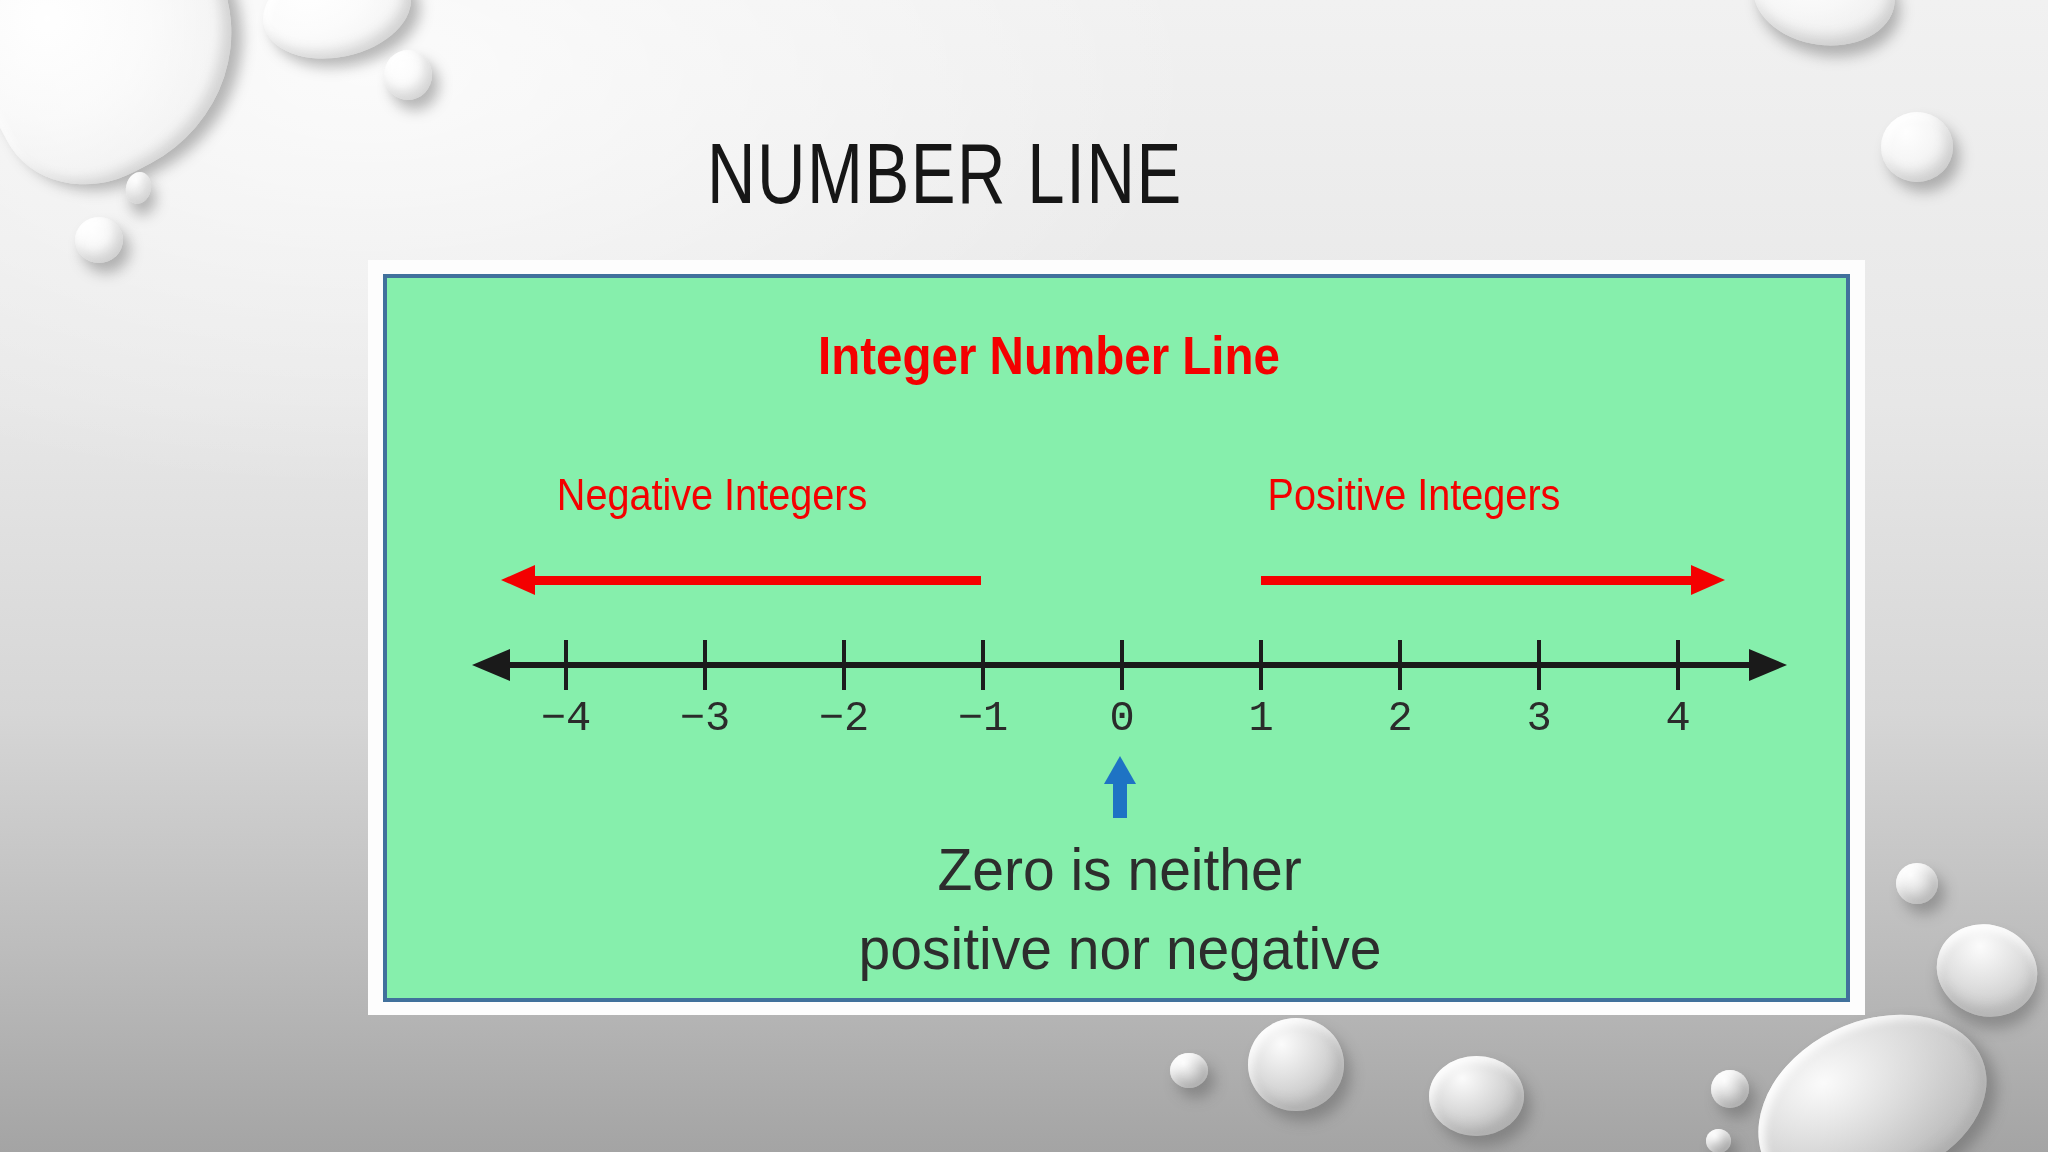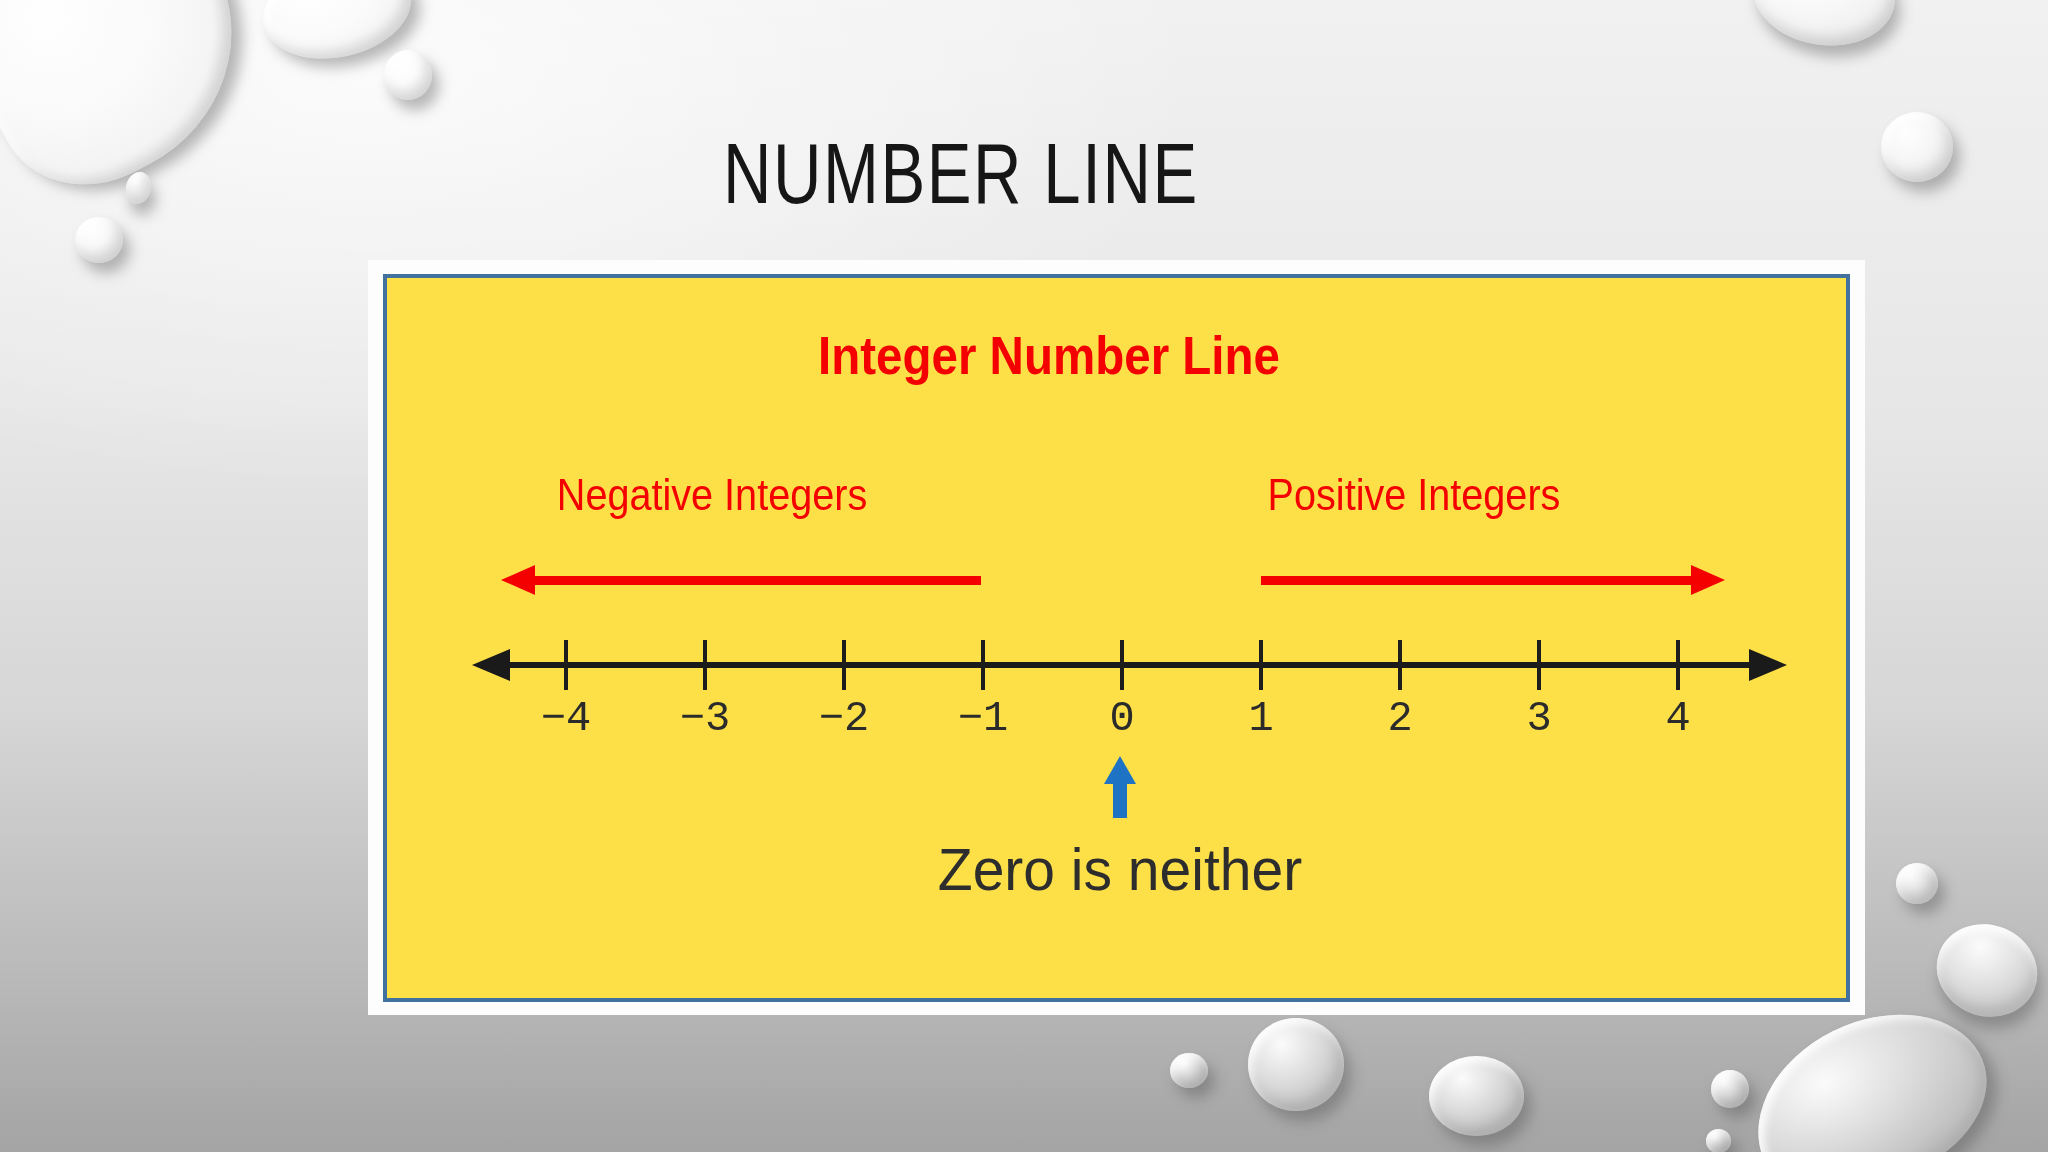--- a/index.html
+++ b/index.html
@@ -21,35 +21,35 @@
       rgba(238,238,238,0.38) 68%, rgba(214,214,214,0.55) 100%);
     box-shadow:
       7px 10px 14px rgba(80,80,80,0.40),
       inset -6px -8px 12px rgba(110,110,110,0.22),
       inset 4px 6px 9px rgba(255,255,255,0.95);
     z-index:1;
   }
 
   
   .slide-title {
-    position:absolute; left:16px; top:130px; width:1890px;
+    position:absolute; left:0; top:130px; width:1890px;
     text-align:center; color:#161616;
     font-size:86px; font-weight:400; letter-spacing:2px; line-height:1.0;
     z-index:3;
   }
   .slide-title span { display:inline-block; transform:scaleX(0.78); transform-origin:center; }
 
   
   .figure-white {
     position:absolute; left:368px; top:260px; width:1497px; height:755px;
     background:#fdfdfd; z-index:2;
   }
   .figure-frame {
     position:absolute; left:15px; top:14px; width:1467px; height:728px;
-    border:4px solid #41719c; background:#fde047;
+    border:4px solid #41719c; background:#86efac;
   }
 
   .fig-heading {
     position:absolute; left:662px; top:46px; transform:translateX(-50%);
     color:#f40000; font-weight:bold; font-size:54px; white-space:nowrap;
   }
   .fig-heading span { display:inline-block; transform:scaleX(0.88); transform-origin:center; }
 
   .range-label {
     position:absolute; top:192px; transform:translateX(-50%);
@@ -196,18 +196,19 @@
           <div class="tick-label">4</div>
         </div>
 
       <div class="zero-arrow">
         <div class="head"></div>
         <div class="shaft"></div>
       </div>
 
       <div class="zero-note">
         <div><span>Zero is neither</span></div>
+        <div><span>positive nor negative</span></div>
       </div>
 
     </div>
   </div>
 
 </div>
 
 </body></html>

